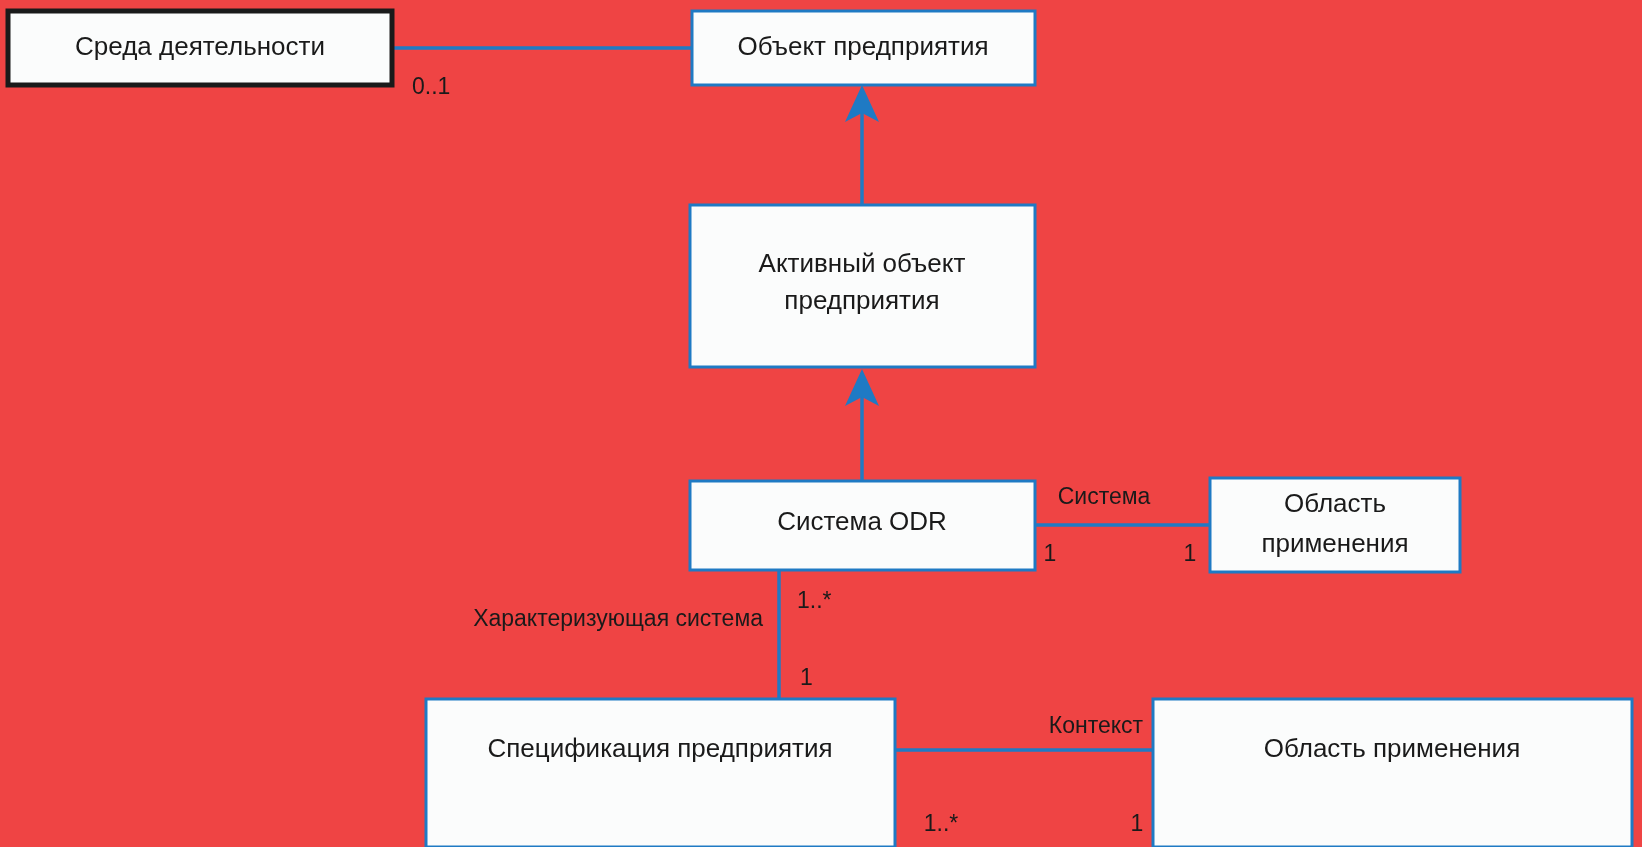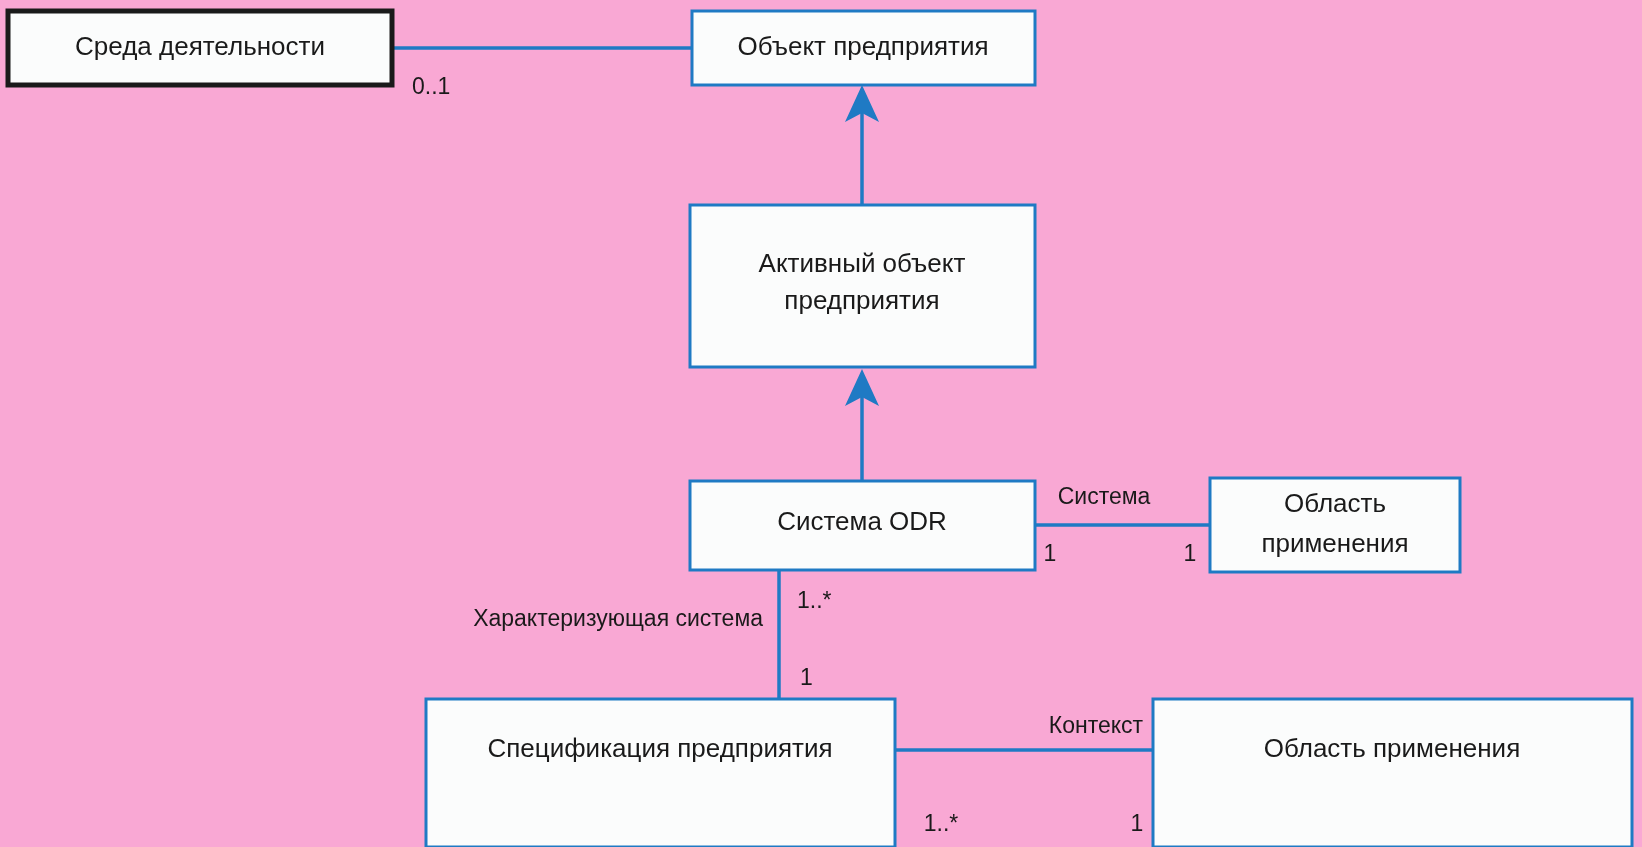--- a/index.html
+++ b/index.html
@@ -4,21 +4,21 @@
 <style>
   html, body {
     margin: 0;
     padding: 0;
     background: #ffffff;
   }
   #diagram-root {
     position: relative;
     width: 1642px;
     height: 847px;
-    background: #f9a8d4;
+    background: #ef4444;
     font-family: "Liberation Sans", sans-serif;
     overflow: hidden;
   }
   svg.diagram-canvas {
     position: absolute;
     top: 0;
     left: 0;
     width: 1642px;
     height: 847px;
     display: block;

